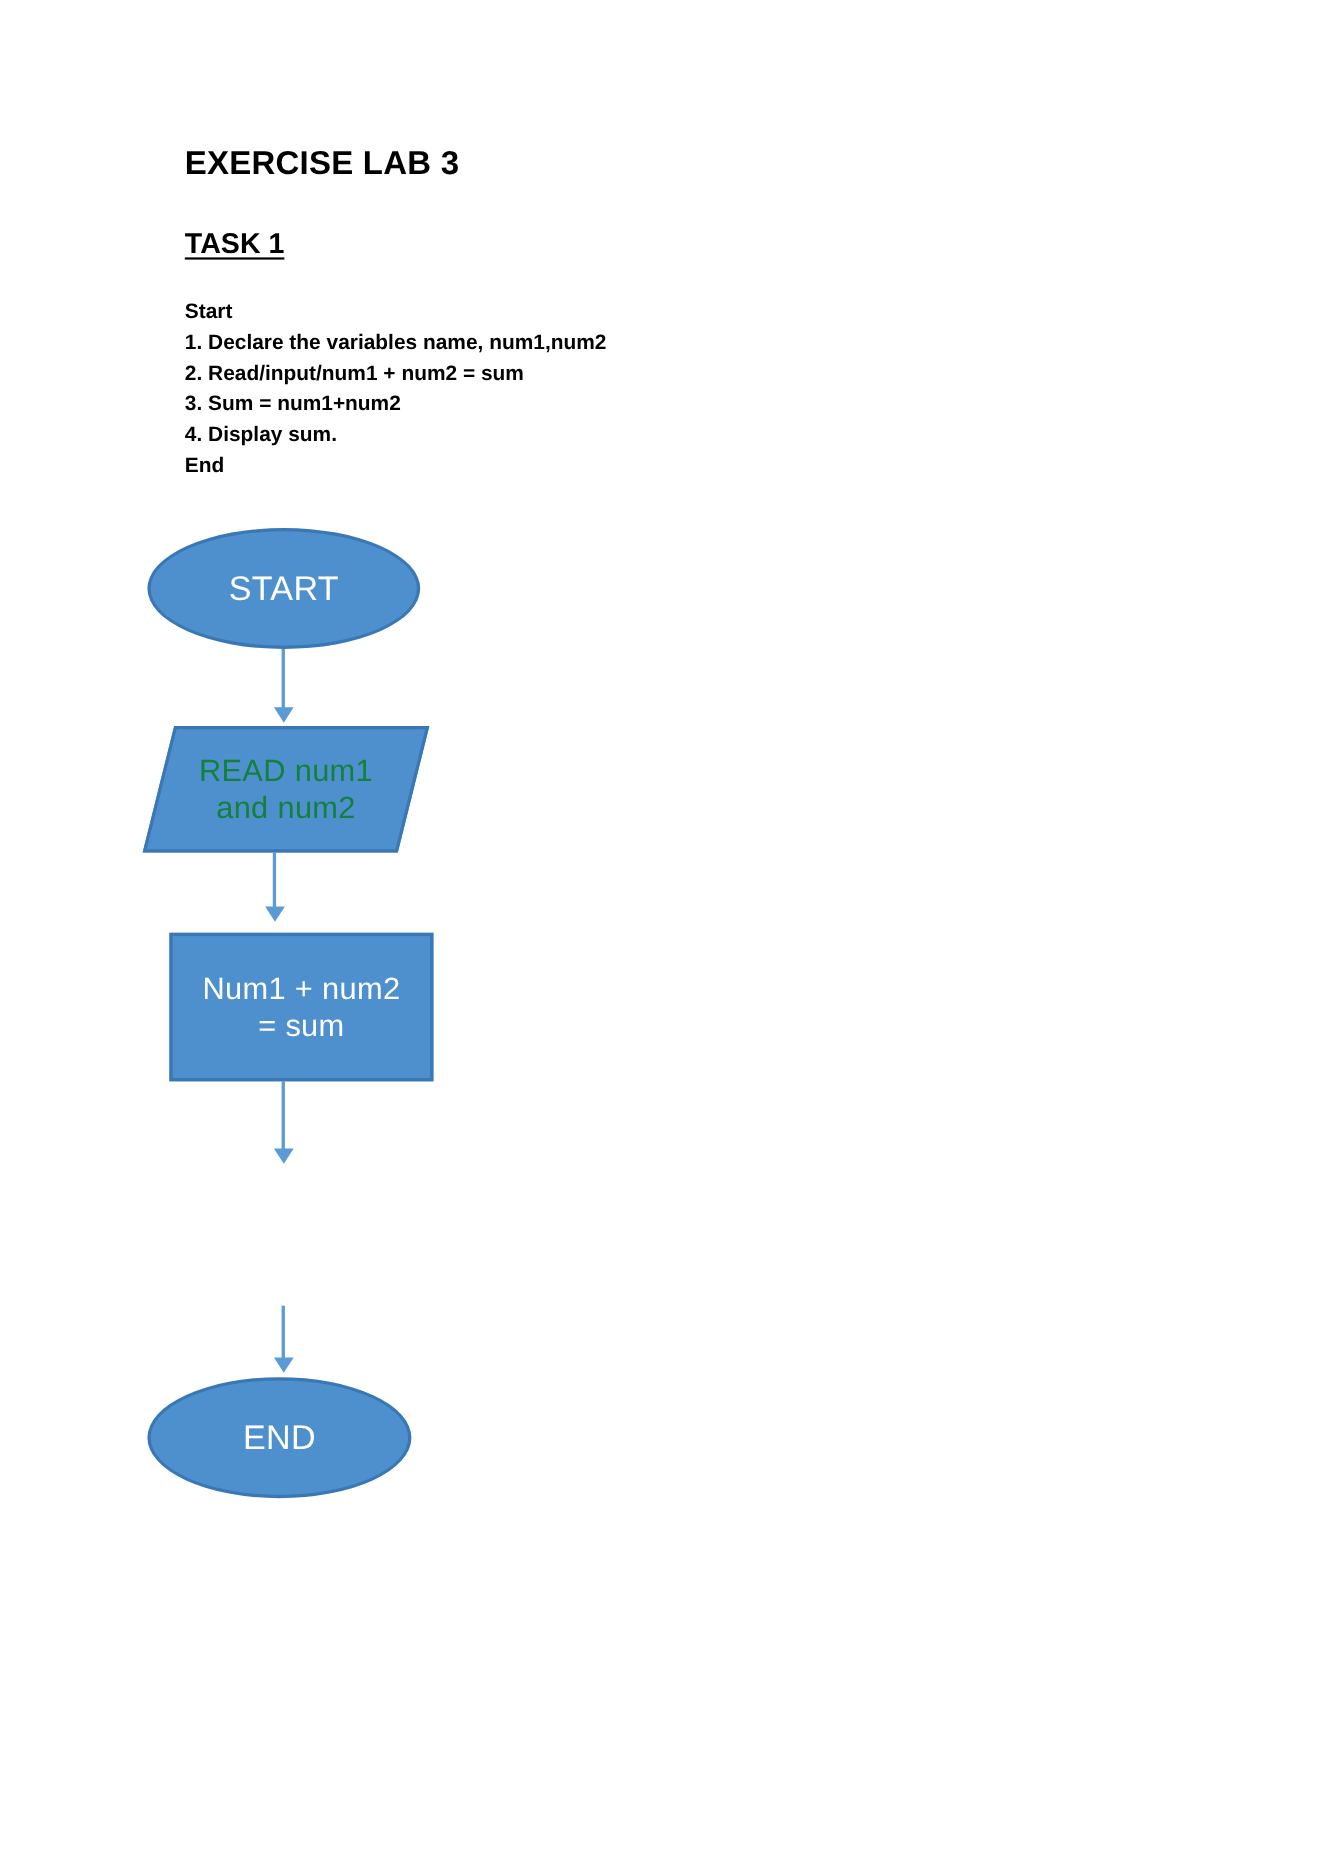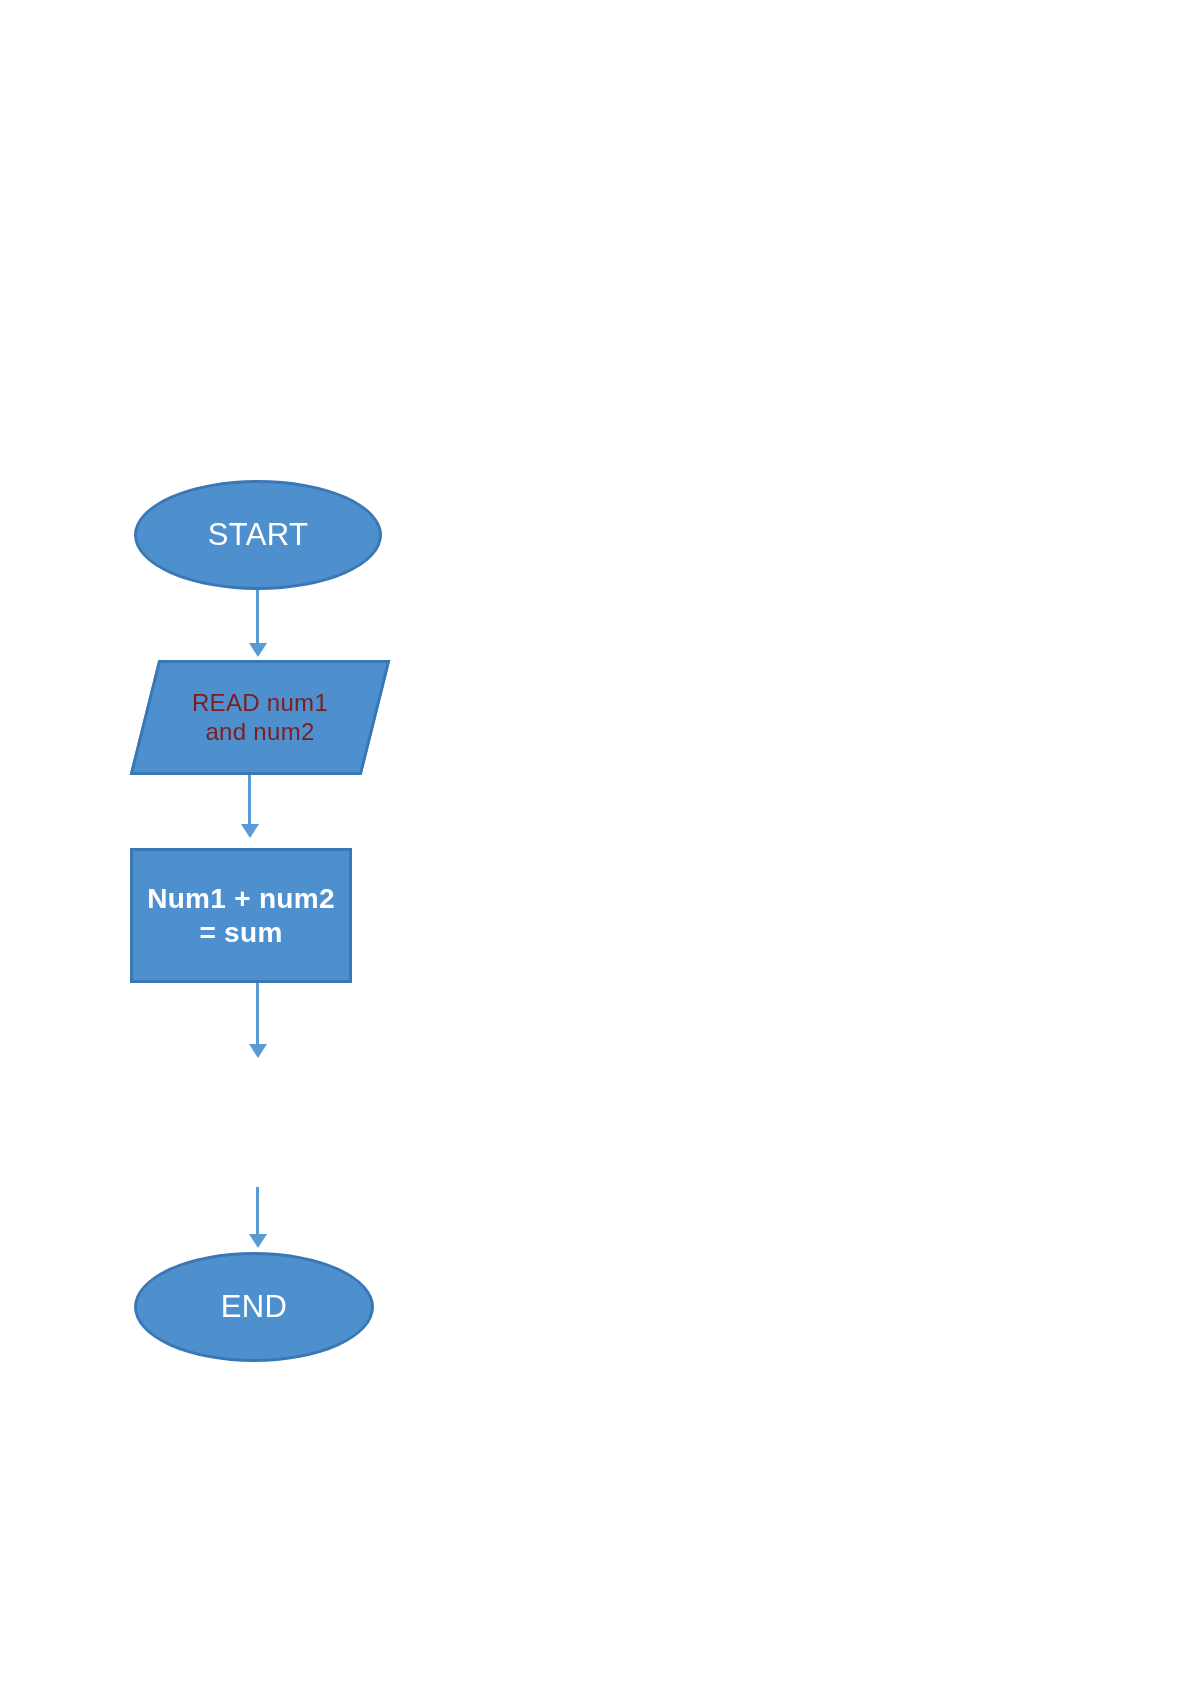--- a/index.html
+++ b/index.html
@@ -95,22 +95,22 @@
     transform: skewX(-14deg);
   }
   .io-shape .io-label {
     position: absolute;
     left: 0; top: 0;
     width: 100%;
     height: 100%;
     display: flex;
     align-items: center;
     justify-content: center;
-    color: #7f1d1d;
-    font-size: 24px;
+    color: #15803d;
+    font-size: 28px;
     line-height: 1.2;
     text-align: center;
     letter-spacing: 0.3px;
   }
   .process {
     background: #4E90CE;
     border: 3px solid #3A77B5;
   }
 
   .connector {
@@ -123,38 +123,50 @@
     width: 0;
     height: 0;
     border-left: 9px solid transparent;
     border-right: 9px solid transparent;
     border-top: 14px solid #5B9BD5;
   }
 
   
   #node-start   { left: 4px;  top: 10px;  width: 248px; height: 110px; font-size: 31px; }
   #node-read    { left: 14px; top: 190px; width: 232px; height: 115px; }
-  #node-process { left: 0; top: 378px; width: 222px; height: 135px; font-weight: bold; }
+  #node-process { left: 24px; top: 378px; width: 240px; height: 135px; }
   #node-display { left: 14px; top: 602px; width: 232px; height: 115px; }
   #node-end     { left: 4px;  top: 782px; width: 240px; height: 110px; font-size: 31px; }
 
   #conn-1       { left: 126px; top: 120px; height: 62px; }
   #arrow-1      { left: 119px; top: 173px; }
   #conn-2       { left: 118px; top: 305px; height: 58px; }
   #arrow-2      { left: 111px; top: 354px; }
   #conn-3       { left: 126px; top: 513px; height: 70px; }
   #arrow-3      { left: 119px; top: 574px; }
   #conn-4       { left: 126px; top: 717px; height: 56px; }
   #arrow-4      { left: 119px; top: 764px; }
 </style>
 </head>
 <body>
 
 <div class="page">
 
+  <div class="content">
+    <h1 class="doc-title">EXERCISE LAB 3</h1>
+    <h2 class="task-title">TASK 1</h2>
+    <ul class="steps">
+      <li>Start</li>
+      <li>1. Declare the variables name, num1,num2</li>
+      <li>2. Read/input/num1 + num2 = sum</li>
+      <li>3. Sum = num1+num2</li>
+      <li>4. Display sum.</li>
+      <li>End</li>
+    </ul>
+  </div>
 
   <div class="flow">
 
     <div id="node-start" class="node terminator">START</div>
 
     <div class="connector" id="conn-1"></div>
     <div class="arrowhead" id="arrow-1"></div>
 
     <div id="node-read" class="io-shape">
       <div class="io-bg"></div>

